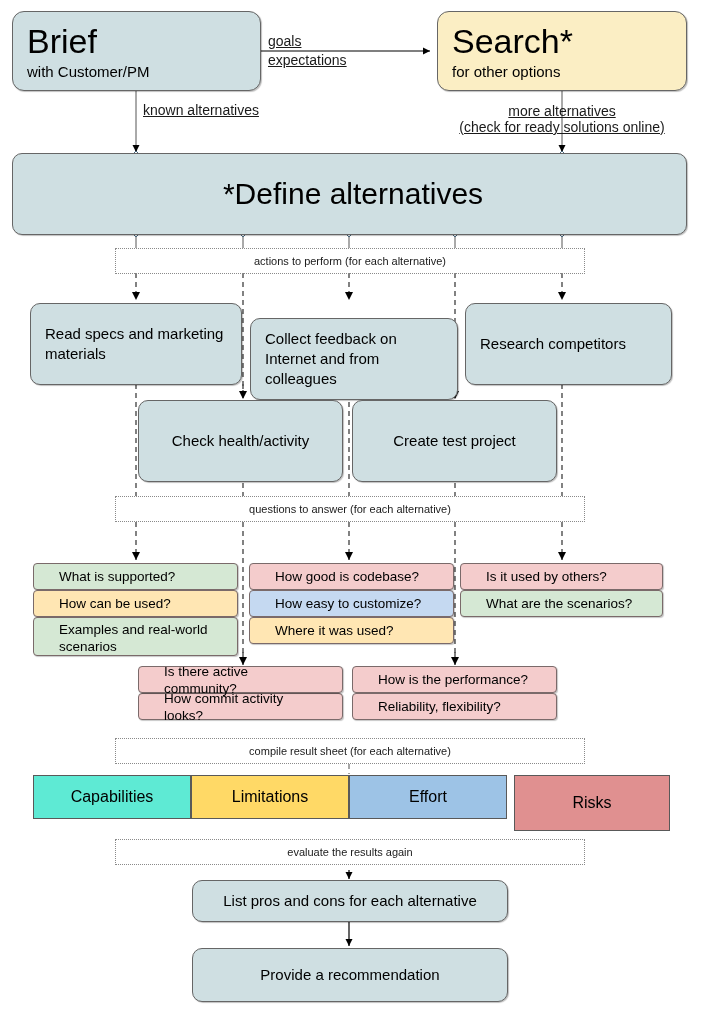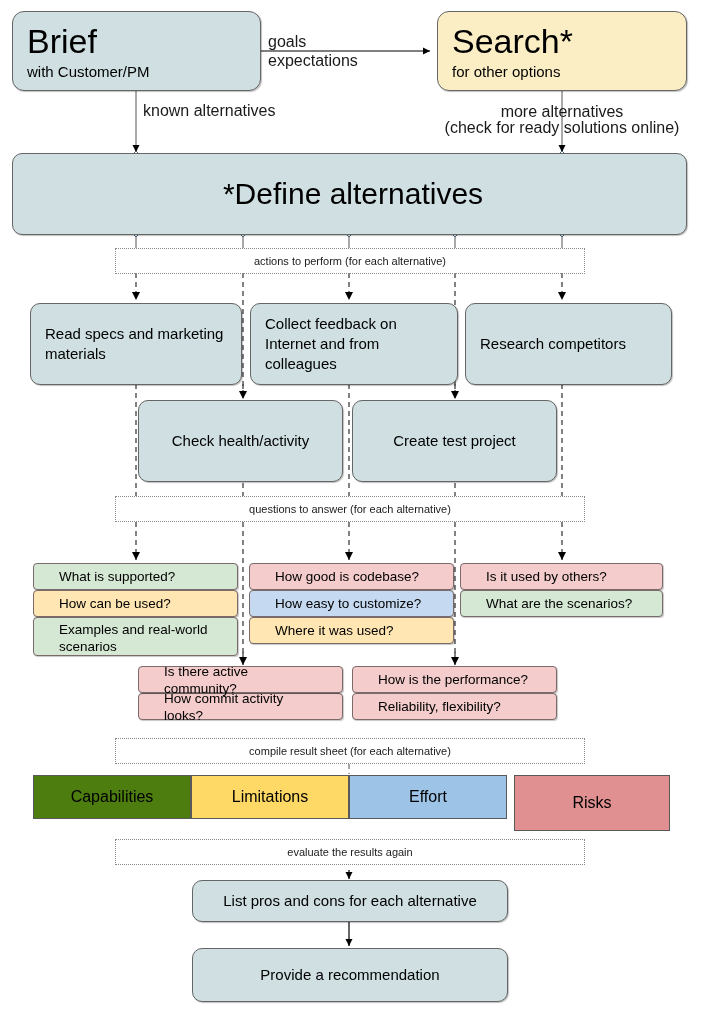--- a/index.html
+++ b/index.html
@@ -23,21 +23,21 @@
     align-items:center;
     box-shadow:1px 1px 1px rgba(0,0,0,0.25);
   }
   .node .txt{display:block;width:100%;}
   .fill-blue{background:#cfdfe2;}
   .fill-cream{background:#fbeec4;}
   .fill-green{background:#d5e8d4;}
   .fill-yellow{background:#ffe6b3;}
   .fill-pink{background:#f4cccc;}
   .fill-purple{background:#c5d9f1;}
-  .fill-bar-green{background:#4d7c0f;}
+  .fill-bar-green{background:#5eead4;}
   .fill-bar-yellow{background:#ffd966;}
   .fill-bar-blue{background:#9dc3e6;}
   .fill-bar-red{background:#e09090;}
 
   
   .hdr{flex-direction:column;align-items:flex-start;justify-content:center;padding:4px 14px;border-radius:12px;}
   .hdr .big{font-size:34px;line-height:38px;letter-spacing:0px;}
   .hdr .sub{font-size:15px;line-height:19px;margin-top:2px;}
 
   .big-center{justify-content:center;padding-left:7px;}
@@ -77,23 +77,24 @@
     box-sizing:border-box;
     border:1px dotted #8a8a8a;
     display:flex;align-items:center;justify-content:center;
     font-size:11px;
     color:#1a1a1a;
     background:transparent;
   }
 
   .edge-label{
     position:absolute;
-    font-size:16px;
+    font-size:14px;
     color:#1a1a1a;
     white-space:nowrap;
+    text-decoration:underline;
   }
   .edge-label.ctr{transform:translateX(-50%);text-align:center;}
 
   svg.wires{position:absolute;left:0;top:0;width:702px;height:1024px;pointer-events:none;}
 </style>
 </head>
 <body>
 
 <div id="canvas">
 
@@ -206,21 +207,21 @@
     <span class="txt">*Define alternatives</span>
   </div>
 
   <div class="dotbox" style="left:115px;top:248px;width:470px;height:26px;">
     <span>actions to perform (for each alternative)</span>
   </div>
 
   <div class="node fill-blue mid mid-left" style="left:30px;top:303px;width:212px;height:82px;">
     <span class="txt">Read specs and marketing materials</span>
   </div>
-  <div class="node fill-blue mid mid-left" style="left:250px;top:303px;width:208px;height:82px;">
+  <div class="node fill-blue mid mid-left" style="left:250px;top:318px;width:208px;height:82px;">
     <span class="txt">Collect feedback on Internet and from colleagues</span>
   </div>
   <div class="node fill-blue mid mid-left" style="left:465px;top:303px;width:207px;height:82px;">
     <span class="txt">Research competitors</span>
   </div>
 
   <div class="node fill-blue mid mid-center" style="left:138px;top:400px;width:205px;height:82px;">
     <span class="txt">Check health/activity</span>
   </div>
   <div class="node fill-blue mid mid-center" style="left:352px;top:400px;width:205px;height:82px;">

